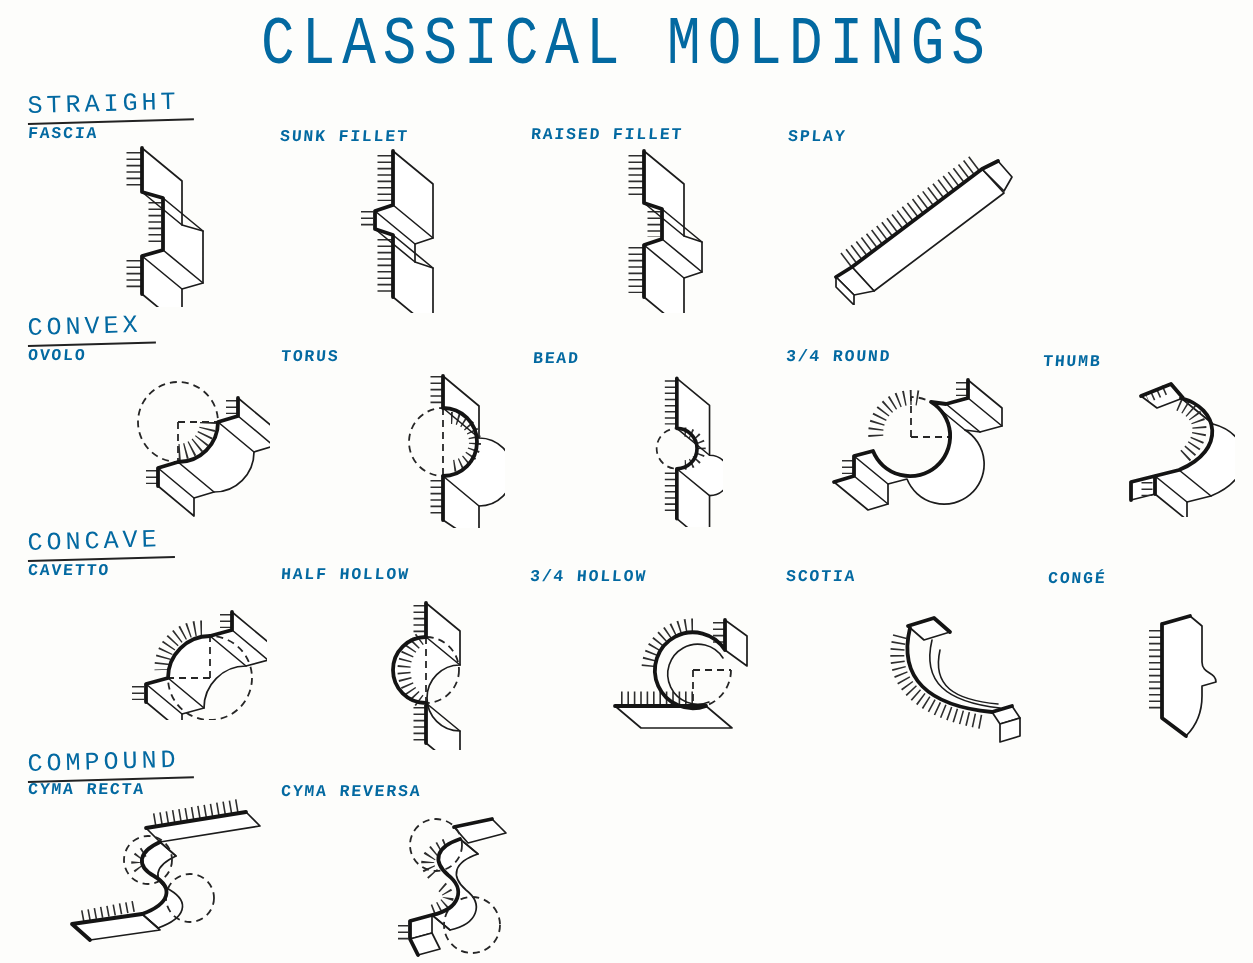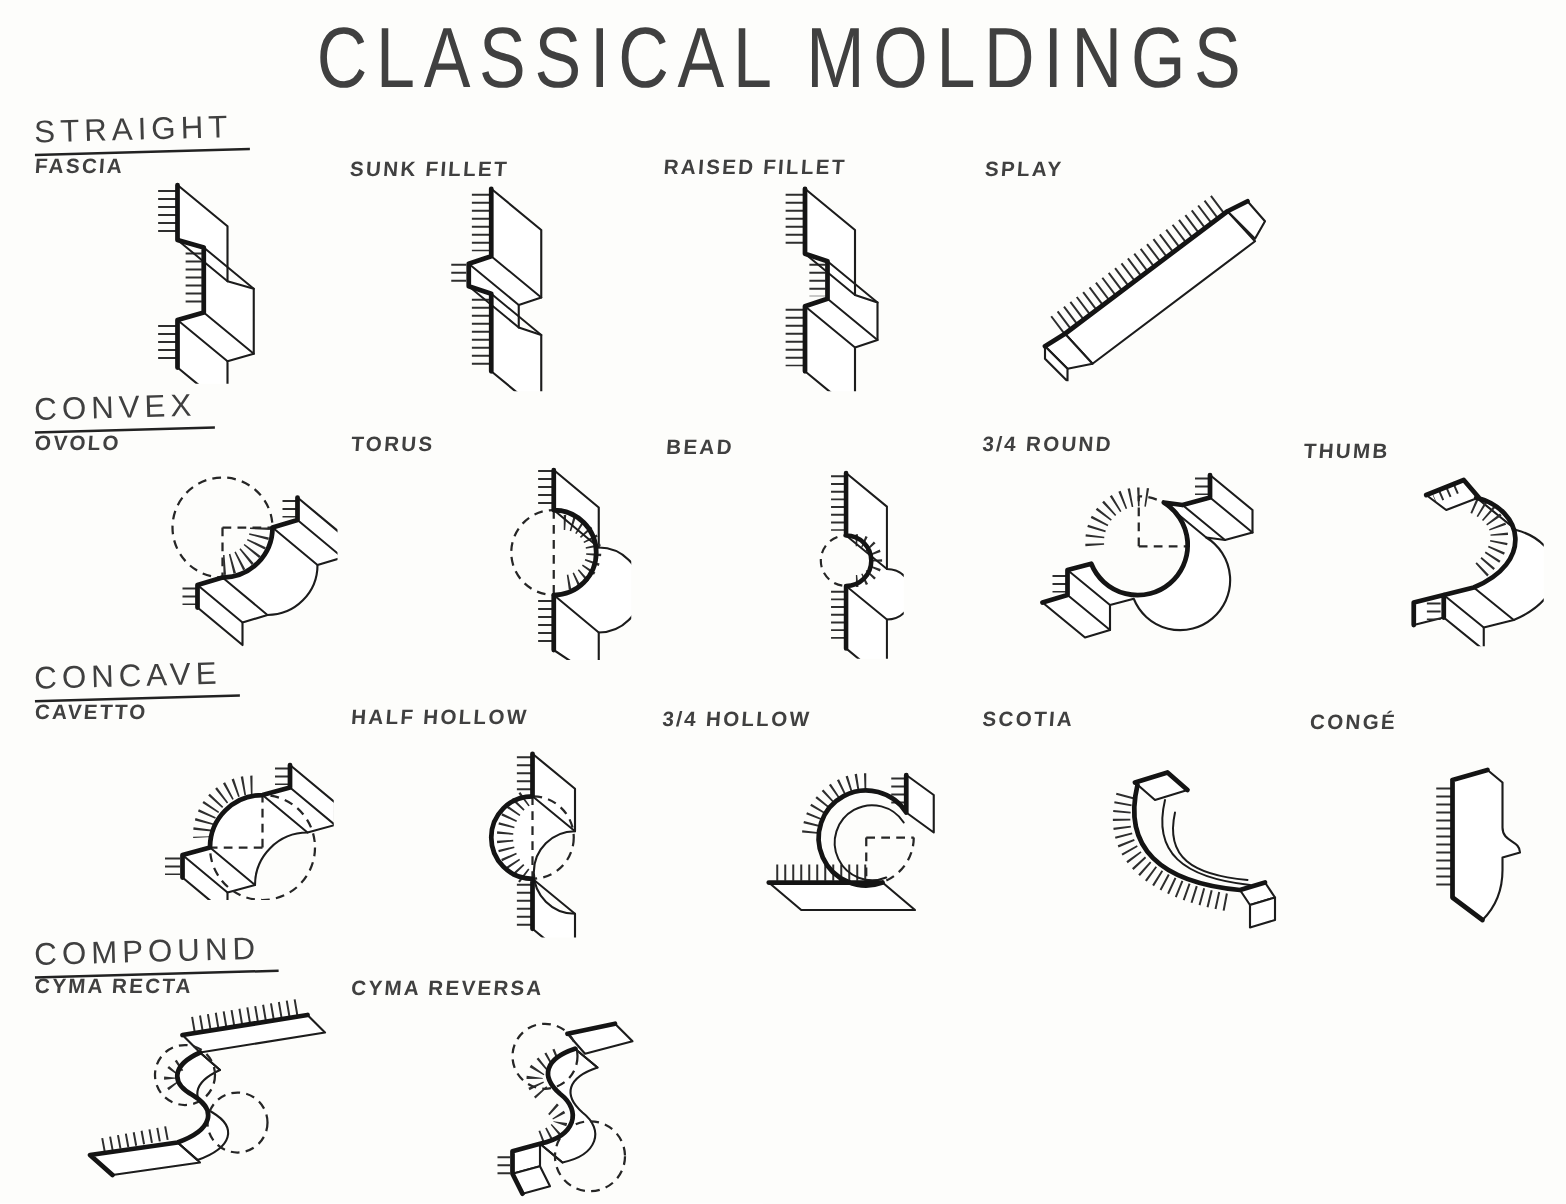--- a/index.html
+++ b/index.html
@@ -1,17 +1,17 @@
 <!DOCTYPE html>
 <html><head>
 <meta charset="utf-8">
 <style>
   html,body{margin:0;padding:0;background:#ffffff;}
   .canvas{position:relative;width:1253px;height:963px;background:#fdfdfb;overflow:hidden;
-          font-family:Liberation Sans, sans-serif;color:#404040;}
+          font-family:Liberation Mono, monospace;color:#0369a1;}
   .title{position:absolute;left:0;top:6px;width:100%;text-align:center;
          font-size:56px;letter-spacing:7px;font-weight:400;
          transform:scaleY(1.22);transform-origin:top center;white-space:nowrap;}
   .cat{position:absolute;font-size:25px;letter-spacing:4px;font-weight:400;
        border-bottom:2.5px solid #222;padding:0 14px 2px 0;transform:rotate(-1.6deg);
        transform-origin:left bottom;white-space:nowrap;}
   .lbl{position:absolute;font-size:16.5px;letter-spacing:1.8px;font-weight:bold;
        transform:skewX(-4deg);white-space:nowrap;}
   .sk{position:absolute;}
   

